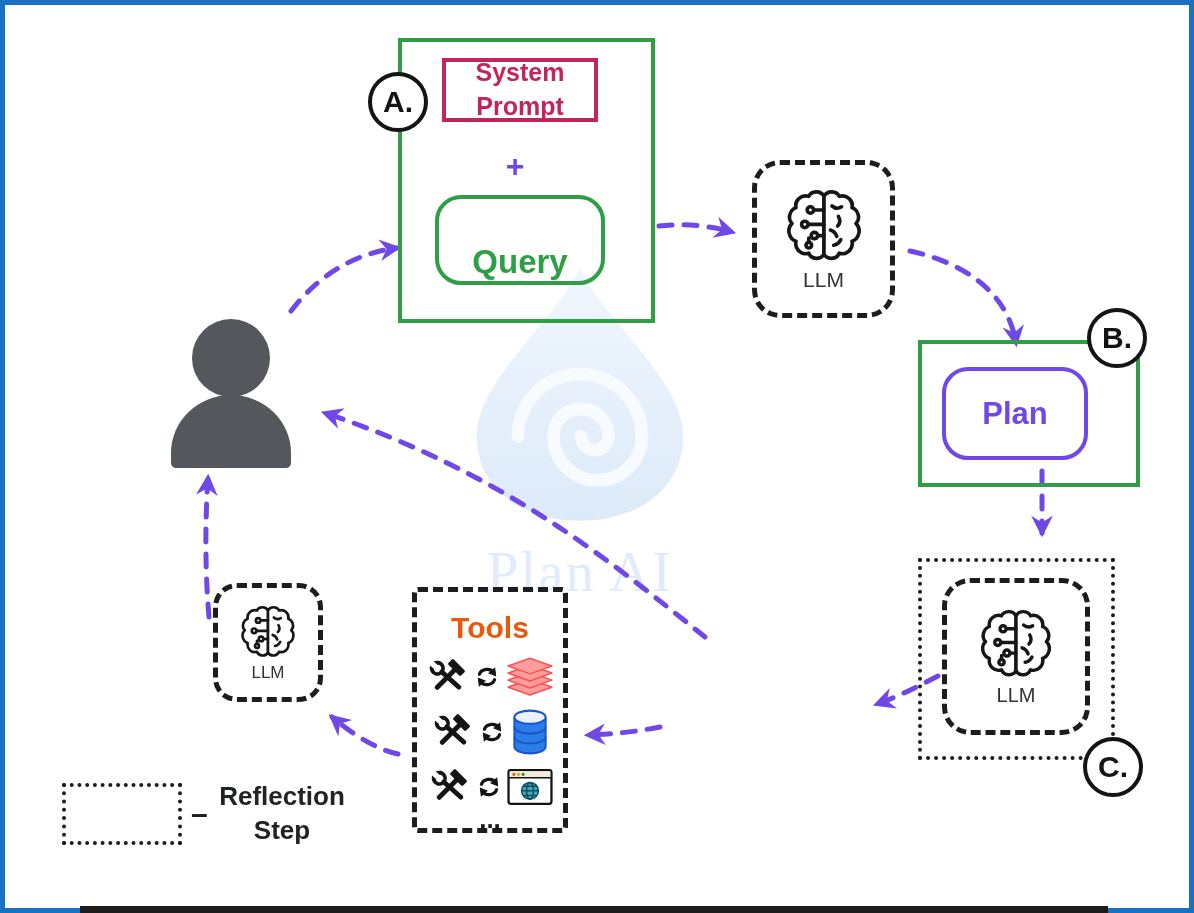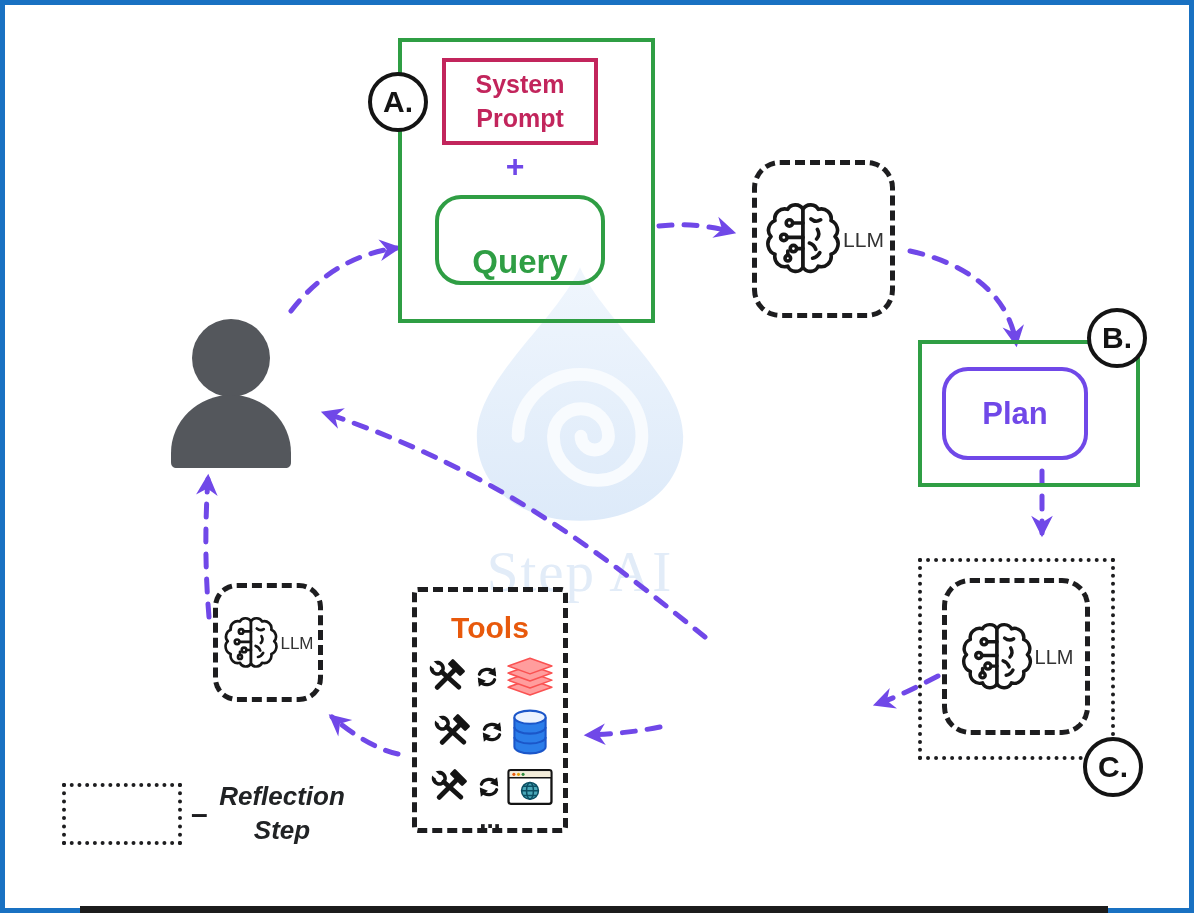--- a/index.html
+++ b/index.html
@@ -17,37 +17,37 @@
   .green-rect{position:absolute;box-sizing:border-box;border:4px solid #2f9e44;z-index:3;}
   .crimson-rect{position:absolute;box-sizing:border-box;border:4px solid #c2255c;z-index:4;
       display:flex;align-items:center;justify-content:center;text-align:center;
       color:#c2255c;font-size:25px;font-weight:700;line-height:1.35;}
   .rounded-green{position:absolute;box-sizing:border-box;border:4px solid #2f9e44;border-radius:26px;z-index:4;
       display:flex;align-items:flex-end;justify-content:center;color:#2f9e44;font-size:33px;font-weight:700;}
   .rounded-purple{position:absolute;box-sizing:border-box;border:4px solid #7048e8;border-radius:26px;z-index:4;
       display:flex;align-items:center;justify-content:center;text-align:center;
       color:#7048e8;font-size:31px;font-weight:700;line-height:1.35;}
   .dashed-box{position:absolute;box-sizing:border-box;border:5px dashed #1d1d1f;border-radius:28px;z-index:3;
-      display:flex;flex-direction:row;align-items:center;justify-content:center;}
+      display:flex;flex-direction:column;align-items:center;justify-content:center;}
   .dotted-box{position:absolute;box-sizing:border-box;border:4px dotted #1d1d1f;z-index:3;}
   .llm-label{color:#333333;font-weight:400;margin-top:2px;}
   .step-circle{position:absolute;width:60px;height:60px;box-sizing:border-box;border:4px solid #141414;
       border-radius:50%;background:#ffffff;z-index:5;display:flex;align-items:center;justify-content:center;
       font-size:30px;font-weight:600;color:#141414;}
   .plus{position:absolute;z-index:4;color:#7048e8;font-size:32px;font-weight:700;text-align:center;}
   
   .tools-box{position:absolute;left:407px;top:582px;width:156px;height:246px;box-sizing:border-box;
       border:5px dashed #1d1d1f;border-radius:6px;z-index:3;display:flex;flex-direction:column;align-items:center;}
   .tools-title{margin-top:19px;color:#e8590c;font-size:30px;font-weight:700;}
   .tool-row{display:flex;align-items:center;gap:5px;margin-top:9px;height:46px;}
   .tools-more{color:#1d1d1f;font-size:26px;font-weight:700;line-height:10px;margin-top:4px;}
   
   .legend-dash{position:absolute;left:186px;top:792px;color:#1d1d1f;font-size:30px;font-weight:600;z-index:3;}
   .legend-text{position:absolute;left:202px;top:775px;width:150px;text-align:center;color:#212325;
-      font-size:26px;font-weight:600;line-height:1.3;z-index:3;font-style:italic;}
+      font-size:26px;font-weight:600;line-height:1.3;z-index:3;}
   .bottom-strip{position:absolute;left:80px;top:906px;width:1028px;height:7px;background:#1c1c1c;z-index:60;}
 </style>
 </head>
 <body>
 
 <div class="frame">
 
   <svg width="0" height="0" style="position:absolute">
     <defs>
       <symbol id="sym-brain" viewBox="0 0 100 100">
@@ -113,21 +113,21 @@
   <svg class="wm-logo" viewBox="0 0 230 270">
     <defs>
       <linearGradient id="wg" x1="0" y1="0" x2="0" y2="1">
         <stop offset="0" stop-color="#f0f6fd"></stop>
           <stop offset="1" stop-color="#ddeaf9"></stop>
       </linearGradient>
     </defs>
     <path d="M115,6 C90,62 10,120 10,178 C10,232 57,264 115,264 C173,264 220,232 220,178 C220,120 140,62 115,6 Z" fill="url(#wg)"></path>
     <path d="M52,178 A63,63 0 0 1 178,178 A45,45 0 0 1 88,178 A28,28 0 0 1 144,178 A14,14 0 0 1 116,178" fill="none" stroke="#f8fbfe" stroke-width="13" stroke-linecap="round"></path>
   </svg>
-  <div class="wm-text">Step AI</div>
+  <div class="wm-text">Plan AI</div>
 
   <svg class="arrows">
     <defs>
       <marker id="ah" viewBox="0 0 12 12" refX="9" refY="6" markerWidth="5.2" markerHeight="5.2" orient="auto">
         <path d="M1,1 L11,6 L1,11 L4.2,6 Z" fill="#7048e8"></path>
       </marker>
     </defs>
     <g fill="none" stroke="#7048e8" stroke-width="5" stroke-linecap="round" stroke-dasharray="13 12" marker-end="url(#ah)">
       <path d="M286,306 C315,268 352,248 392,243"></path>
       <path d="M654,221 C680,218 706,221 727,227"></path>
@@ -135,21 +135,21 @@
       <path d="M1037,466 L1037,528"></path>
       <path d="M933,671 C910,683 892,692 872,699"></path>
       <path d="M655,722 C630,727 607,729 583,730"></path>
       <path d="M393,749 C370,744 346,728 327,712"></path>
       <path d="M204,612 C200,565 200,518 203,473"></path>
       <path d="M700,632 C610,560 500,468 320,408"></path>
     </g>
   </svg>
 
   <div class="green-rect" style="left:393px;top:33px;width:257px;height:285px;"></div>
-  <div class="crimson-rect" style="left:437px;top:53px;width:156px;height:87px;">
+  <div class="crimson-rect" style="left:437px;top:53px;width:156px;height:64px;">
     <span>System Prompt</span>
   </div>
   <div class="plus" style="left:495px;top:143px;width:30px;">+</div>
   <div class="rounded-green" style="left:430px;top:190px;width:170px;height:90px;">
     <span>Query</span>
   </div>
   <div class="step-circle" style="left:363px;top:67px;">
     <span>A.</span>
   </div>
 

